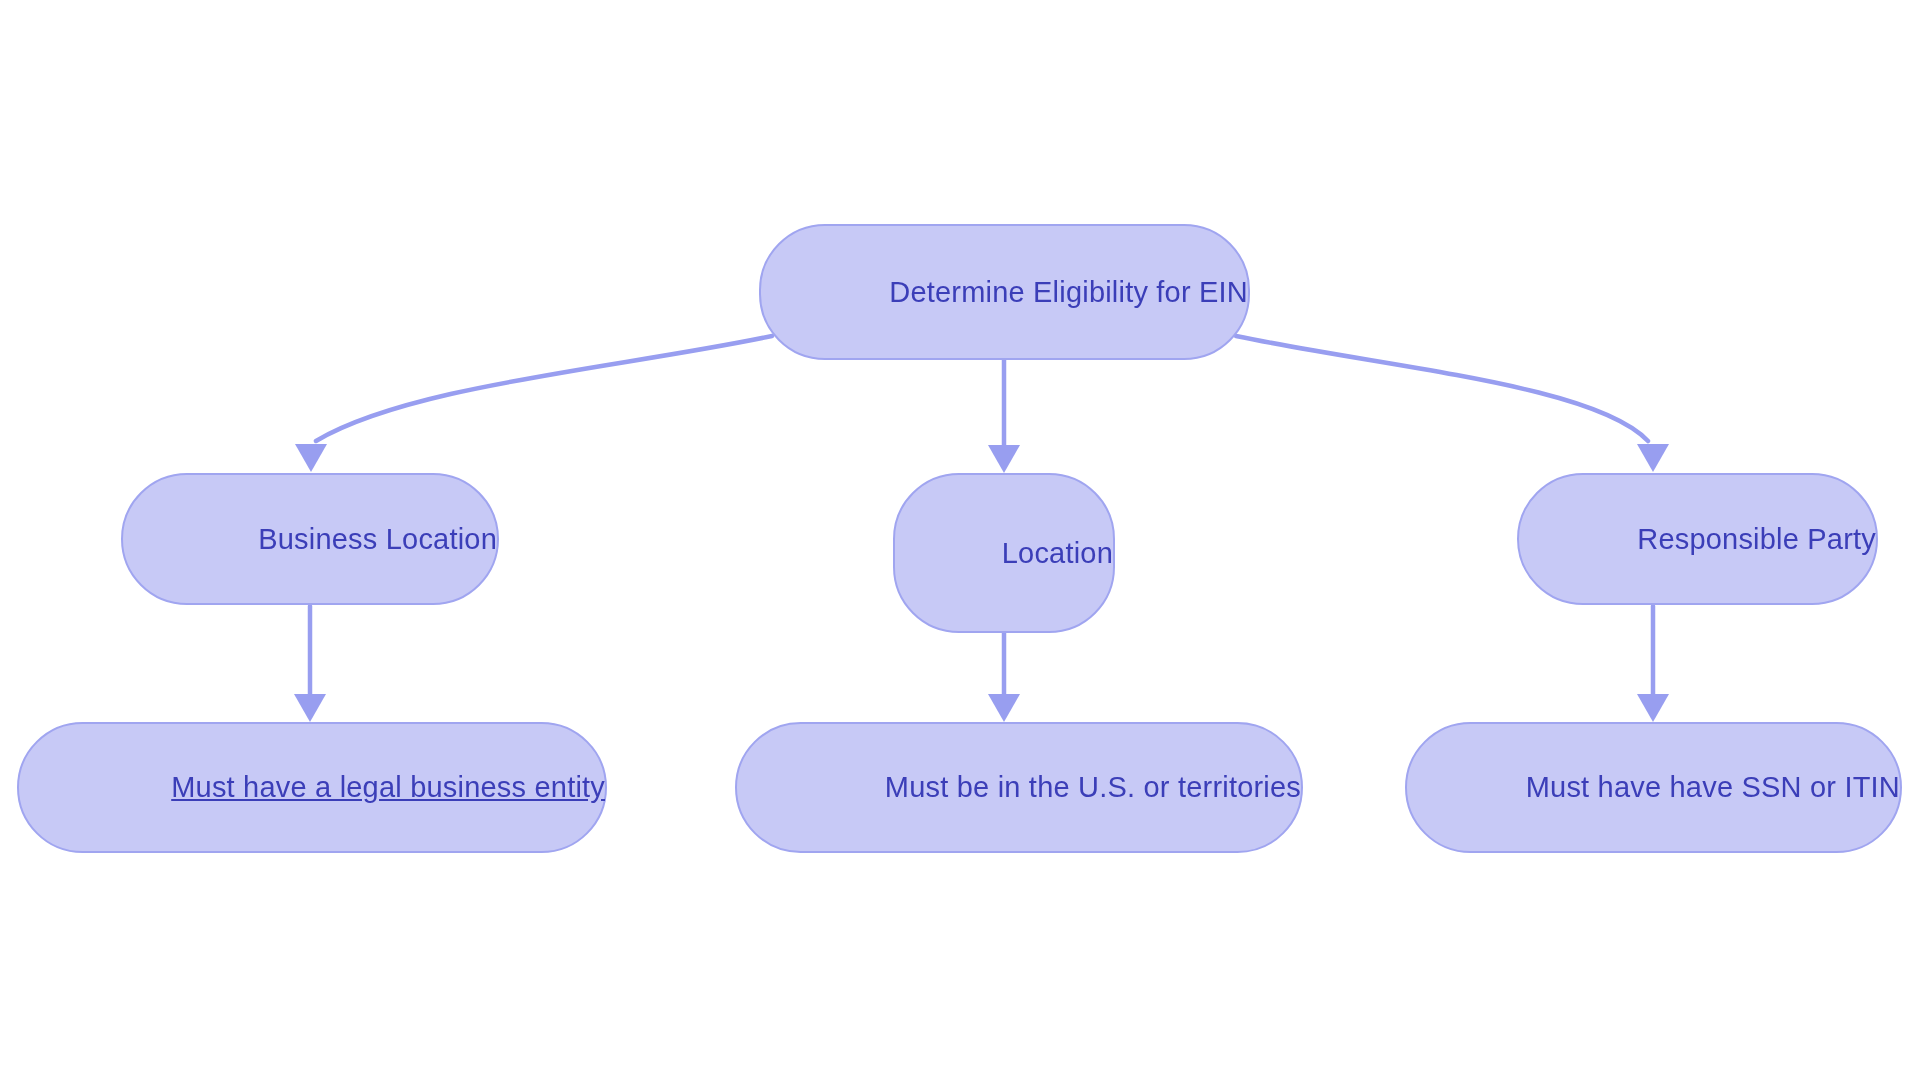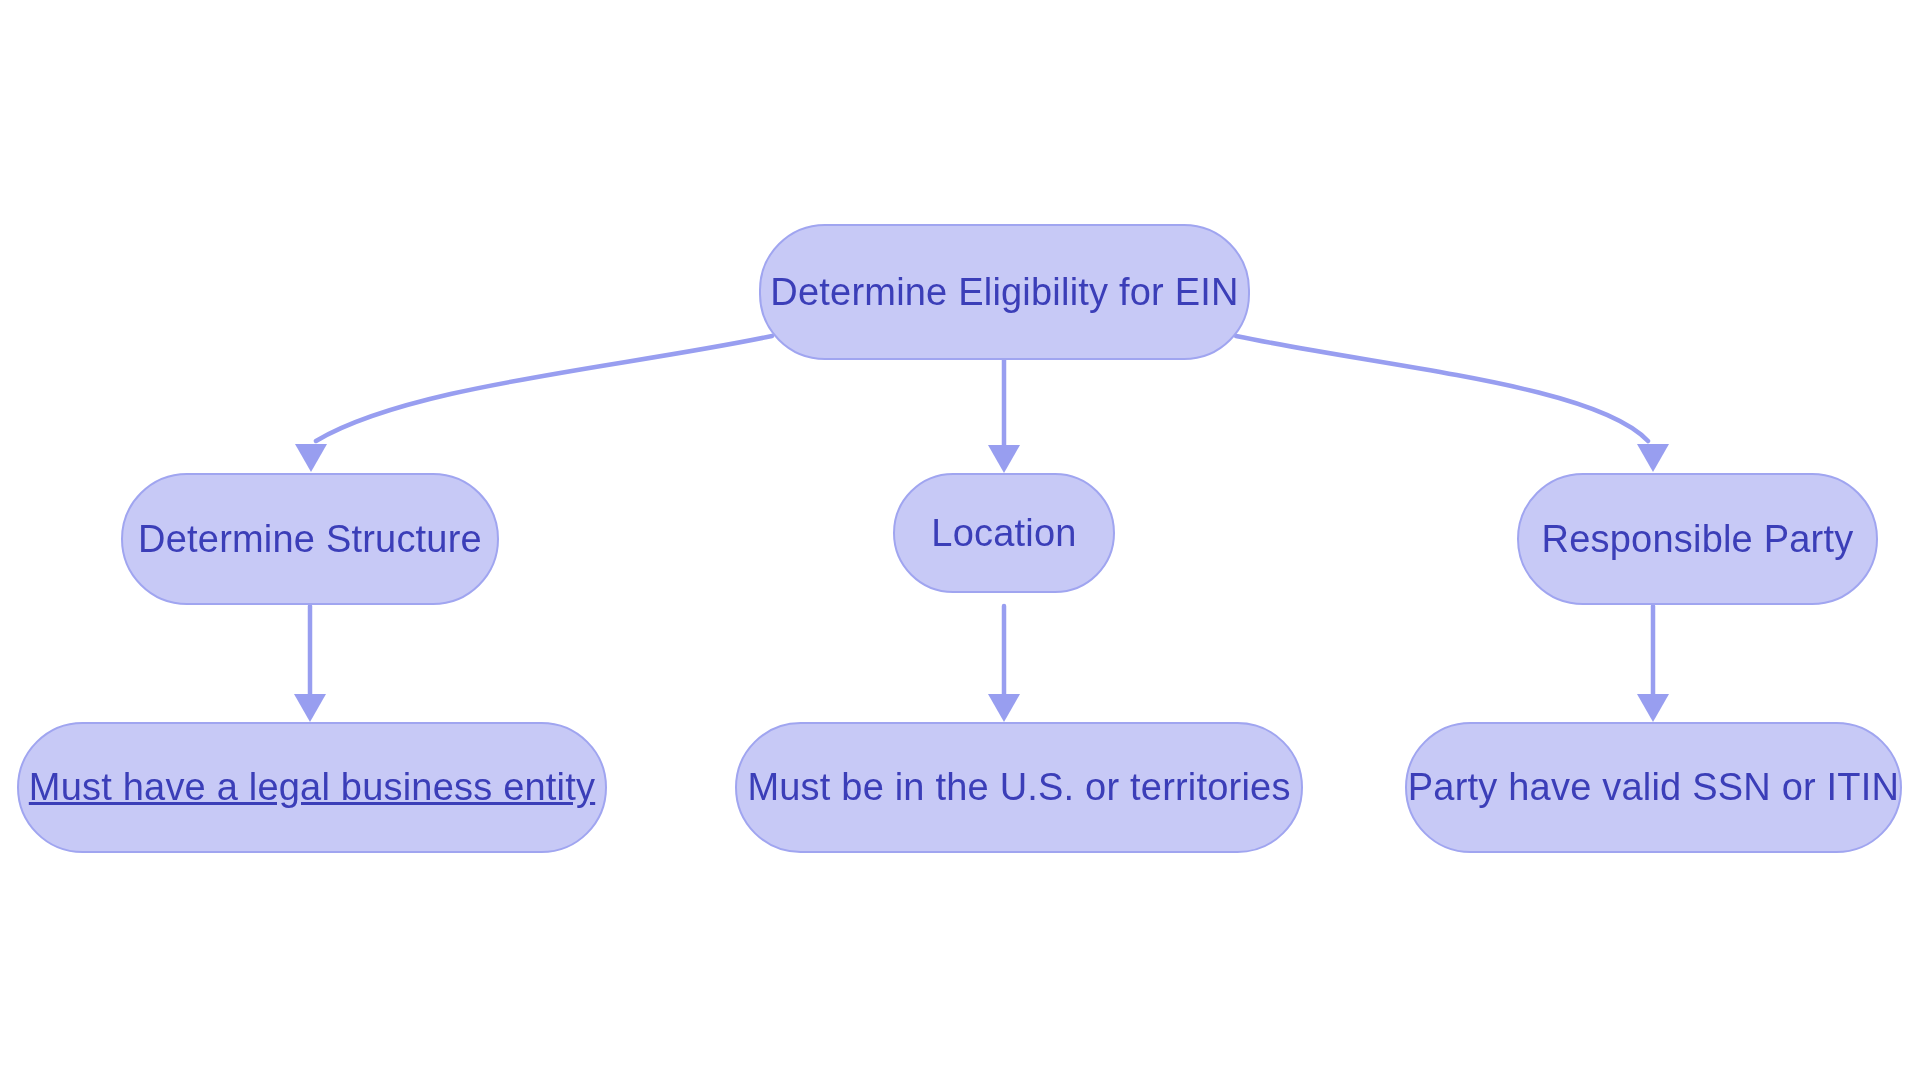--- a/index.html
+++ b/index.html
@@ -30,34 +30,34 @@
     stroke-linecap: round;
   }
   .edge-layer polygon.edge-head {
     fill: var(--arrow_color, #989ef0);
     stroke: none;
   }
   .node {
     position: absolute;
     display: flex;
     align-items: center;
-    justify-content: center;
+    justify-content: flex-end;
     box-sizing: border-box;
     background: var(--node_fill, #c7c9f6);
     border: 2px solid var(--node_border, #a0a5f0);
     border-radius: 66px;
     color: var(--text_color, #3b3eb8);
-    font-size: 38px;
+    font-size: 29px;
     text-align: center;
     white-space: nowrap;
     letter-spacing: 0.2px;
   }
   .node-root        { left: 759px;  top: 224px; width: 491px; height: 136px; }
   .node-business    { left: 121px;  top: 473px; width: 378px; height: 132px; }
-  .node-location    { left: 893px;  top: 473px; width: 222px; height: 120px; }
+  .node-location    { left: 893px;  top: 473px; width: 222px; height: 160px; }
   .node-responsible { left: 1517px; top: 473px; width: 361px; height: 132px; }
   .node-leaf-business    { left: 17px;   top: 722px; width: 590px; height: 131px; text-decoration: underline; }
   .node-leaf-location    { left: 735px;  top: 722px; width: 568px; height: 131px; }
   .node-leaf-responsible { left: 1405px; top: 722px; width: 497px; height: 131px; }
 </style>
 </head>
 <body>
 
 <div class="canvas">
 
@@ -86,36 +86,36 @@
       <path class="edge-line" d="M 1653 606 L 1653 696"></path>
       <polygon class="edge-head" points="1637,694 1669,694 1653,722"></polygon>
     </g>
   </svg>
 
   <div class="node node-root">
     <span>Determine Eligibility for EIN</span>
   </div>
 
   <div class="node node-business">
-    <span>Determine Structure</span>
+    <span>Business Location</span>
   </div>
 
   <div class="node node-location">
     <span>Location</span>
   </div>
 
   <div class="node node-responsible">
     <span>Responsible Party</span>
   </div>
 
   <div class="node node-leaf-business">
     <span>Must have a legal business entity</span>
   </div>
 
   <div class="node node-leaf-location">
     <span>Must be in the U.S. or territories</span>
   </div>
 
   <div class="node node-leaf-responsible">
-    <span>Party have valid SSN or ITIN</span>
+    <span>Must have have SSN or ITIN</span>
   </div>
 
 </div>
 
 </body></html>

